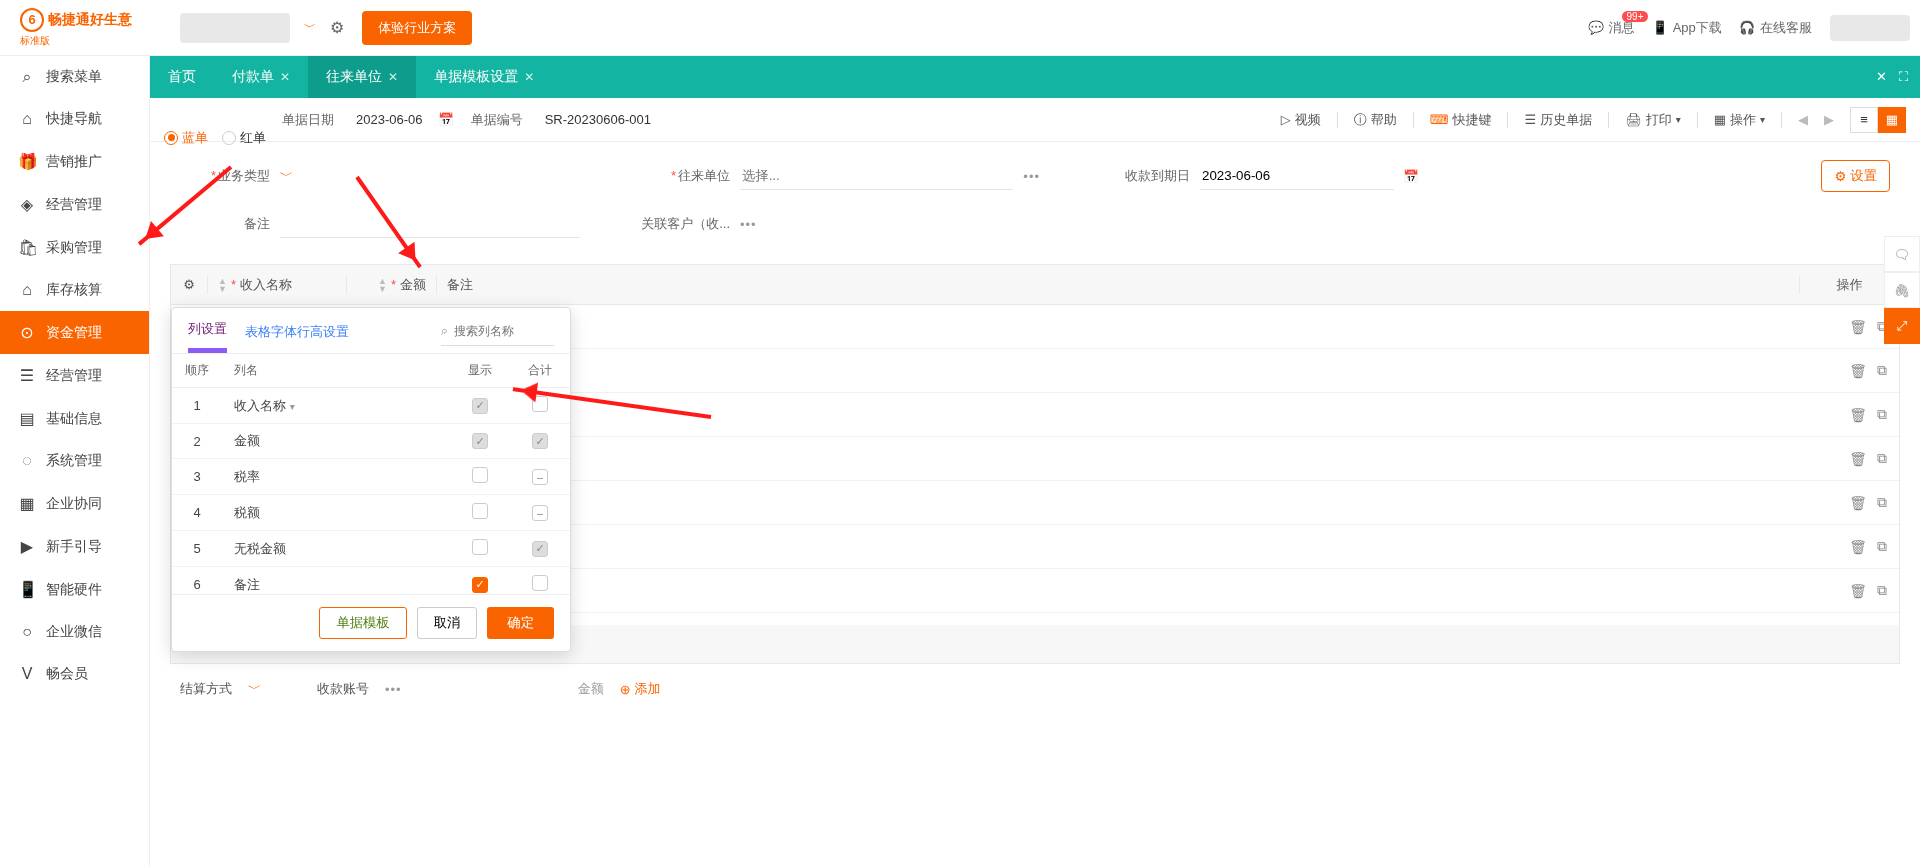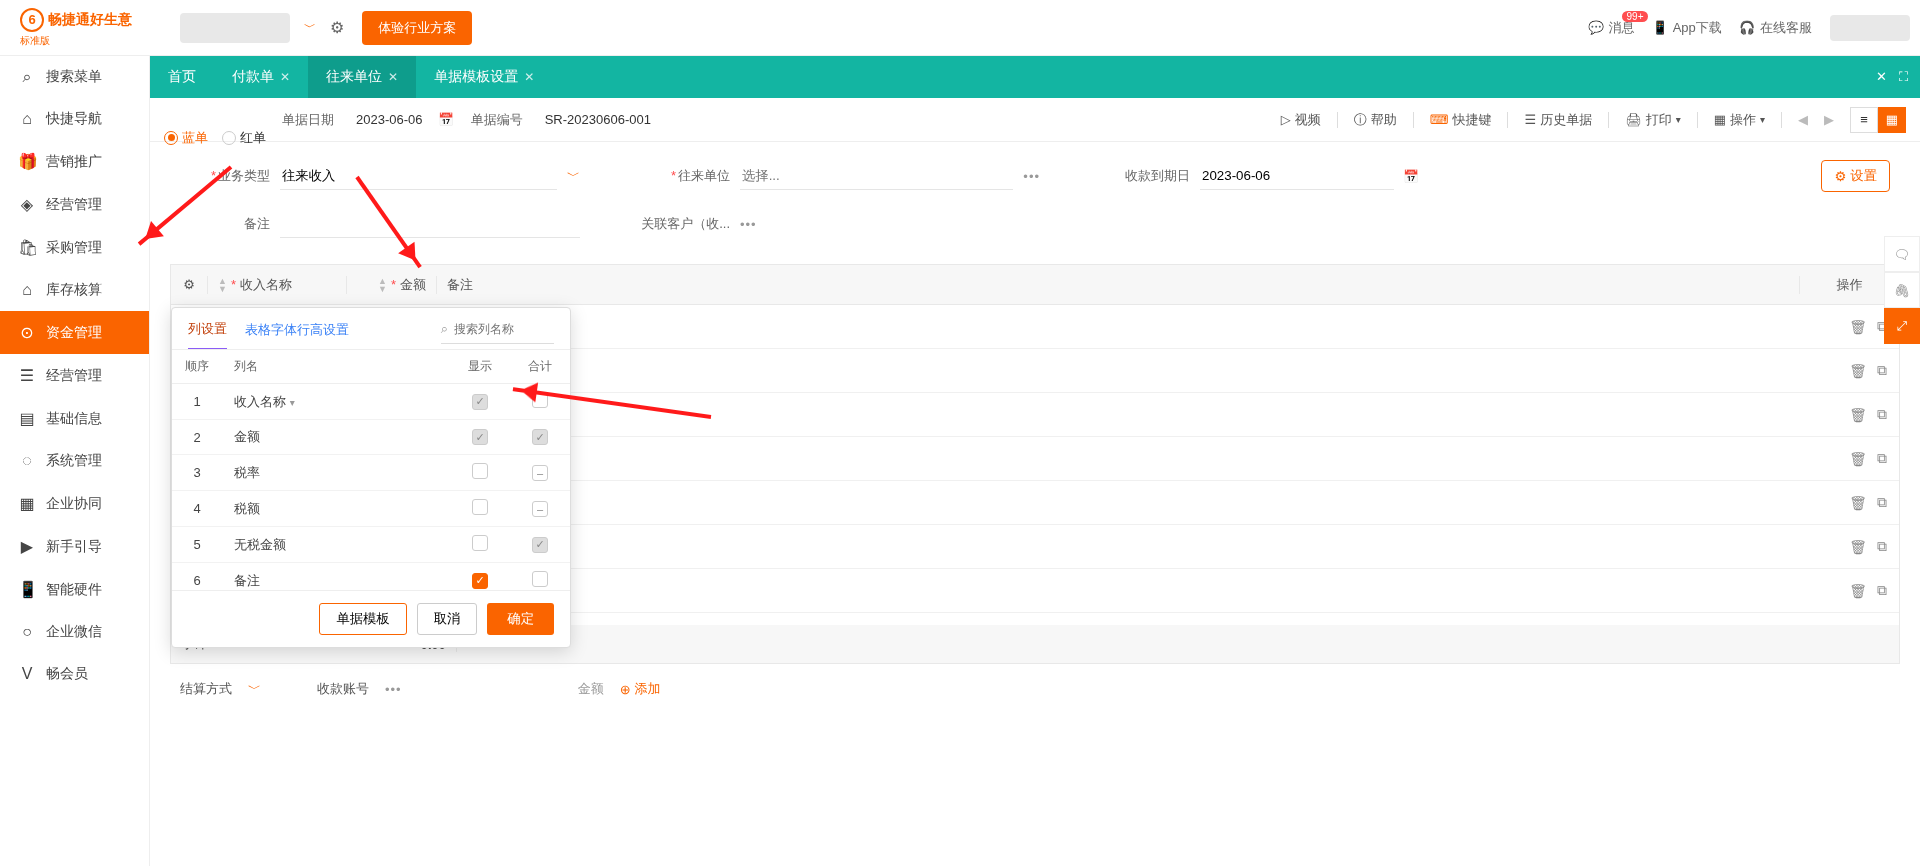--- a/index.html
+++ b/index.html
@@ -79,37 +79,37 @@
 .col-gear { width: 36px; }
 .col-name { width: 140px; border-left: 1px solid #e8e8e8; border-right: 1px solid #e8e8e8; }
 .col-amt { width: 90px; border-right: 1px solid #e8e8e8; text-align: right; justify-content: flex-end; }
 .col-remark { flex: 1; }
 .col-ops { width: 100px; border-left: 1px solid #e8e8e8; justify-content: center; }
 
 
 .popup { position: absolute; top: 42px; left: 0; width: 400px; background: #fff; border: 1px solid #ddd; border-radius: 4px; box-shadow: 0 4px 18px rgba(0,0,0,.15); z-index: 50; }
 .pop-tabs { display: flex; gap: 18px; padding: 12px 16px 0; border-bottom: 1px solid #eee; align-items: center; }
 .pop-tab { padding-bottom: 10px; cursor: pointer; color: #3b82f6; }
-.pop-tab.on { color: #c2410c; border-bottom: 1px solid #8b5cf6; }
+.pop-tab.on { color: #701a75; border-bottom: 5px solid #8b5cf6; }
 .pop-search { margin-left: auto; display: flex; align-items: center; gap: 6px; color: #999; border-bottom: 1px solid #ddd; padding-bottom: 6px; margin-bottom: 4px; }
 .pop-search input { border: none; outline: none; width: 100px; font-size: 12px; }
 .pop-table { width: 100%; border-collapse: collapse; position: relative; }
 .pop-table th { font-weight: normal; color: #666; padding: 8px 6px; border-bottom: 1px solid #eee; font-size: 12px; text-align: center; }
 .pop-table td { padding: 8px 6px; border-bottom: 1px solid #f2f2f2; font-size: 13px; text-align: center; color: #444; }
 .pop-table td.namecell { text-align: left; padding-left: 12px; }
 .pop-scroll { max-height: 240px; overflow-y: auto; position: relative; }
 .chk { width: 16px; height: 16px; border: 1px solid #ccc; border-radius: 3px; display: inline-flex; align-items: center; justify-content: center; background: #fff; }
 .chk.on { background: #fa6400; border-color: #fa6400; color: #fff; }
 .chk.on::after { content: "✓"; font-size: 11px; }
 .chk.grey { background: #ddd; border-color: #ccc; }
 .chk.grey::after { content: "✓"; font-size: 11px; color: #888; }
 .chk.dash::after { content: "–"; font-size: 11px; color: #888; }
 .pop-foot { display: flex; justify-content: flex-end; gap: 10px; padding: 12px 16px; border-top: 1px solid #eee; }
 .btn-line { border: 1px solid #ccc; background: #fff; padding: 6px 16px; border-radius: 3px; cursor: pointer; }
-.btn-line.orange { border-color: #fa6400; color: #000000; }
+.btn-line.orange { border-color: #fa6400; color: #4d7c0f; }
 .btn-fill { background: #fa6400; color: #fff; border: none; padding: 6px 20px; border-radius: 3px; cursor: pointer; }
 
 
 .arrow { position: absolute; height: 4px; background: #ff1a1a; transform-origin: left center; z-index: 60; }
 .arrow::after { content: ""; position: absolute; right: -2px; top: -8px; border: 10px solid transparent; border-left: 16px solid #ff1a1a; }
 
 
 .settle { display: flex; align-items: center; gap: 16px; padding: 16px 30px; color: #555; }
 .settle-drop { color: #fa6400; }
 .add-link { color: #fa6400; display: flex; align-items: center; gap: 4px; cursor: pointer; }
@@ -295,21 +295,20 @@
       <div class="view-toggle">
         <div class="view-btn">≡</div>
         <div class="view-btn on">▦</div>
       </div>
     </div>
 
     <div class="form-area">
       <div class="form-row">
         <div class="form-field">
           <span class="fld-label"><span class="req">*</span><span>业务类型</span></span>
-          <input class="fld-input" value="往来收入" style="">
           <span class="fld-action">﹀</span>
         </div>
         <div class="form-field">
           <span class="fld-label"><span class="req">*</span><span>往来单位</span></span>
           <input class="fld-input" placeholder="选择..." style="">
           <span class="fld-dots">•••</span>
         </div>
         <div class="form-field" style="min-width:320px">
           <span class="fld-label"><span>收款到期日</span></span>
           <input class="fld-input" value="2023-06-06" style="">

